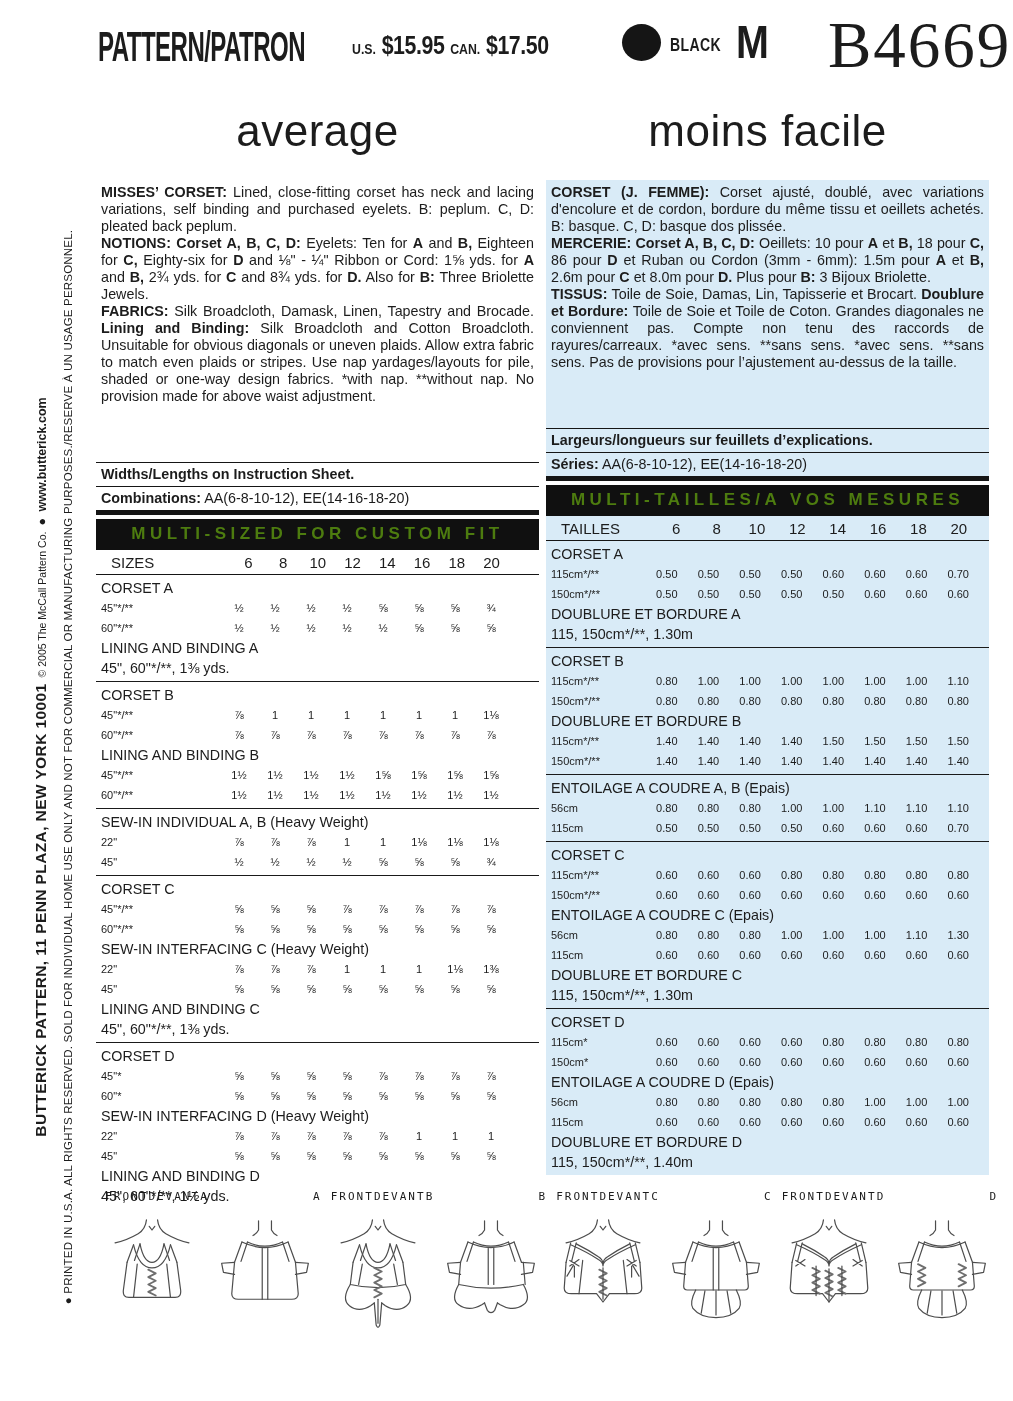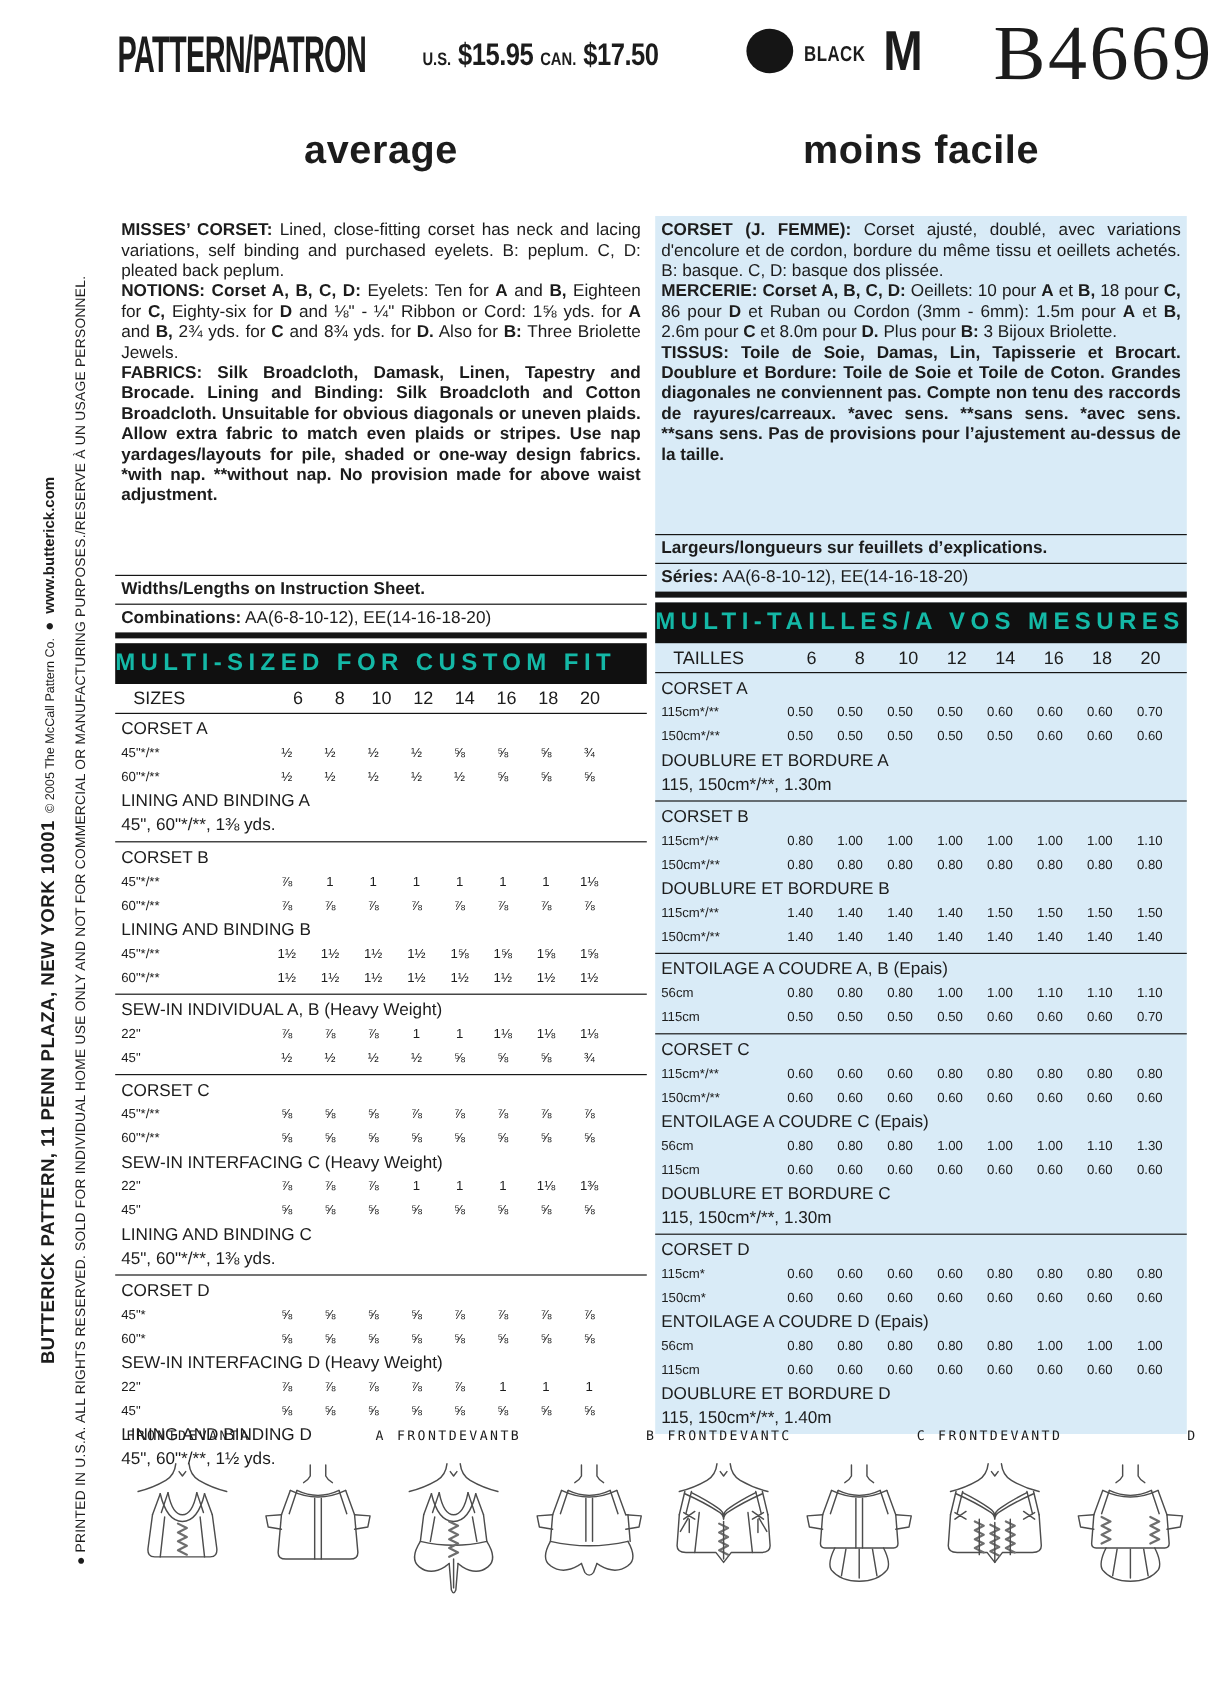--- a/index.html
+++ b/index.html
@@ -27,35 +27,35 @@
                transform:scaleX(.78); transform-origin:0 0; letter-spacing:.5px; }
   #size-letter { position:absolute; left:736px; top:14px; font-weight:bold; font-size:47px;
                  transform:scaleX(.84); transform-origin:0 0; }
   #pattern-number { position:absolute; left:828px; top:8px; font-family:"Liberation Serif", serif;
                     font-size:65px; letter-spacing:2px; }
 
   
   .col { position:absolute; top:106px; width:443px; }
   #col-en { left:96px; }
   #col-fr { left:546px; }
-  .difficulty { text-align:center; font-weight:bold; font-size:33px; letter-spacing:.5px; height:46px; }
+  .difficulty { text-align:center; font-weight:normal; font-size:44px; letter-spacing:.5px; height:46px; }
   .body-block { }
   #col-fr .body-block, #col-fr .tbl { background:#d9ebf7; }
   .para { font-size:14.3px; line-height:17px; text-align:justify; padding:0 5px; }
   .para:first-child { padding-top:4px;margin-top:28px; }
-  .para.last { padding-bottom:9px;font-weight:bold; }
+  .para.last { padding-bottom:9px; }
   .rule-row { border-top:1.5px solid #151515; padding:3px 5px 4px; font-size:14.3px; }
   .rule-row b { font-weight:bold; }
   .note-row { font-weight:bold;margin-top:48px; }
   .thick-rule { height:5px; background:#151515; }
 
   
   .tbl { margin-top:4px; }
-  .tbl-bar { background:#101010; color:#14b8a6; font-weight:bold; 
-             letter-spacing:4.5px; font-size:20px; padding:5px 0 6px; }
+  .tbl-bar { background:#101010; color:#4d7c0f; font-weight:bold; text-align:center;
+             letter-spacing:4.5px; font-size:17px; padding:5px 0 6px; }
   .sizes-row { display:grid; padding:4px 30px 3px 15px; font-size:15px; border-bottom:1.5px solid #151515; }
   #col-en .sizes-row, #col-en .trow { grid-template-columns:120px repeat(8,1fr); }
   #col-fr .sizes-row, #col-fr .trow { grid-template-columns:95px repeat(8,1fr); }
   #col-fr .sizes-row { padding-right:10px; }
   .sizes-row span:not(.tlabel) { text-align:center; }
   .sec { border-bottom:1.5px solid #1a1a1a; padding:3px 30px 3px 5px; }
   #col-fr .sec { padding-right:10px; }
   .sec:last-child { border-bottom:none; }
   .trow { display:grid; line-height:20px; font-size:11px; }
   .tval { text-align:center; }

